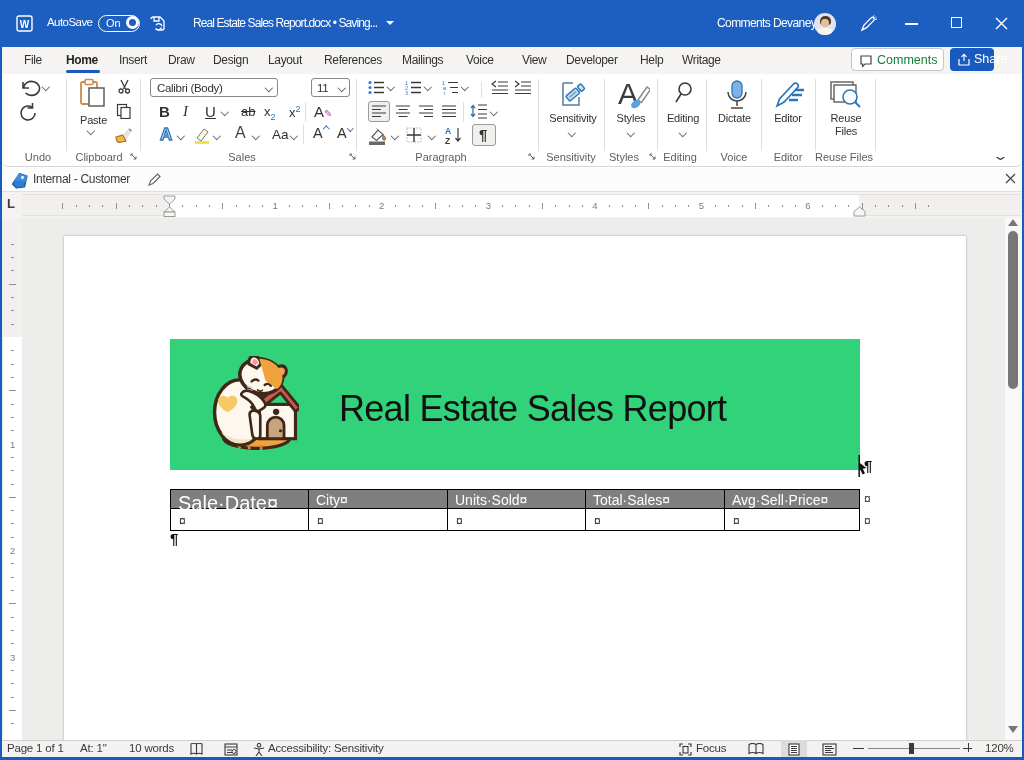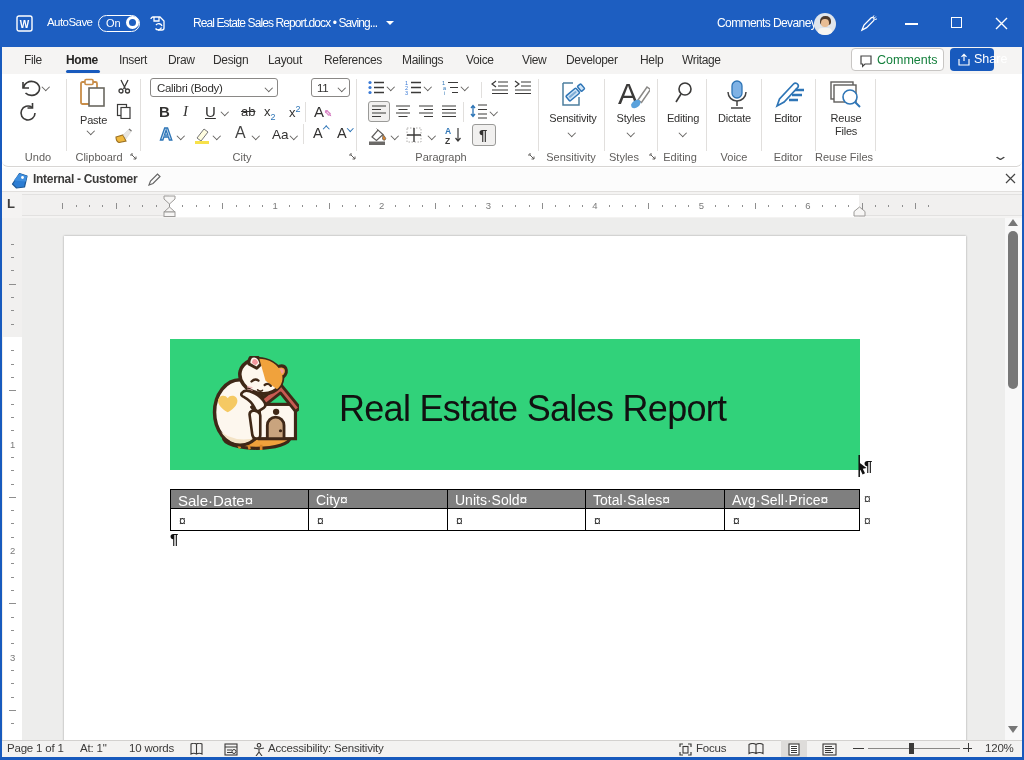--- a/index.html
+++ b/index.html
@@ -118,21 +118,21 @@
     <div class="gdiv" style="left:536px"></div>
     <div class="abs" style="left:479px;top:8px;width:1px;height:16px;background:#e1dfdd"></div>
     <div class="gdiv" style="left:602px"></div>
     <div class="gdiv" style="left:655px"></div>
     <div class="gdiv" style="left:704px"></div>
     <div class="gdiv" style="left:759px"></div>
     <div class="gdiv" style="left:813px"></div>
     <div class="gdiv" style="left:873px"></div>
     <div class="glabel" style="left:10px;width:52px">Undo</div>
     <div class="glabel" style="left:66px;width:62px">Clipboard</div>
-    <div class="glabel" style="left:140px;width:200px">City</div>
+    <div class="glabel" style="left:140px;width:200px">Sales</div>
     <div class="glabel" style="left:356px;width:166px">Paragraph</div>
     <div class="glabel" style="left:538px;width:62px">Sensitivity</div>
     <div class="glabel" style="left:600px;width:44px">Styles</div>
     <div class="glabel" style="left:653px;width:50px">Editing</div>
     <div class="glabel" style="left:706px;width:52px">Voice</div>
     <div class="glabel" style="left:760px;width:52px">Editor</div>
     <div class="glabel" style="left:810px;width:64px">Reuse Files</div>
     <svg class="abs" style="left:128px;top:79px" width="8" height="8" viewBox="0 0 8 8">
         <path d="M3 1 H1 v2 M2 2 l4 4 M6 3.5 V6 H3.5" fill="none" stroke="#605e5c" stroke-width="1"></path>
       </svg>
@@ -327,21 +327,21 @@
     <div class="abs" style="left:813px;top:38px;width:62px;text-align:center;font-size:11px;letter-spacing:-0.2px;color:#323130;line-height:13px">Reuse<br>Files</div>
     <div class="abs" style="left:993px;top:74px;font-size:13px;color:#444;transform:scaleX(1.6)">⌄</div>
   </div>
 
   <div id="sensbar">
     <svg class="abs" style="left:9px;top:4px" width="18" height="17" viewBox="0 0 18 17">
       <path d="M8.5 1.5 L16 4 l-2.5 11 -8 1 L1.5 12 z" fill="#2b7cd3" stroke="#1c5795" stroke-width="1.2" stroke-linejoin="round"></path>
       <path d="M8.5 1.5 L16 4 l-1.2 5.5 -12-1 z" fill="#3e8ede"></path>
       <circle cx="11.5" cy="5.5" r="1.4" fill="#fff"></circle>
     </svg>
-    <span class="abs" style="left:31px;top:4px;font-size:12px;letter-spacing:-0.3px;font-weight:bold;color:#3b3a39">Internal - Customer</span>
+    <span class="abs" style="left:31px;top:4px;font-size:12px;letter-spacing:-0.3px;font-weight:normal;color:#3b3a39">Internal - Customer</span>
     <svg class="abs" style="left:146px;top:5px" width="13" height="13" viewBox="0 0 13 13">
       <path d="M1 12 l1.5-4 7-7 2.5 2.5 -7 7 z" fill="none" stroke="#666" stroke-width="1.2"></path>
     </svg>
     <svg class="abs" style="left:1003px;top:5px" width="11" height="11" viewBox="0 0 11 11">
       <path d="M1 1 L10 10 M10 1 L1 10" stroke="#444" stroke-width="1.2"></path>
     </svg>
   </div>
 
   <div id="rulerrow">
     <div class="abs" style="left:5px;top:4px;font-size:13px;font-weight:bold;color:#3f3e3d">L</div>
@@ -517,21 +517,21 @@
 
       <div class="abs" style="left:800px;top:221px;font-size:15px;font-weight:bold;color:#111">¶</div>
       <svg class="abs" style="left:793px;top:219px" width="12" height="23" viewBox="0 0 12 23">
         <path d="M2.2 0 V22" stroke="#111" stroke-width="1.5"></path>
         <path d="M2.2 7.5 L9.5 13 l-3.7 0.7 2.2 4.6 -2.4 1.1 -2.2-4.6 -1.2 1.7 z" fill="#111"></path>
       </svg>
 
       <div id="table" class="abs" style="left:106px;top:253px">
           <div style="position:relative;width:691px">
             <div style="position:absolute;left:0;top:0;width:690px;height:20px;background:#7f7f7f;border:1px solid #000"></div>
-            <div style="position:absolute;left:8px;top:2.5px;font-size:15px;color:#fff;white-space:nowrap">Sale·Date¤</div>
+            <div style="position:absolute;left:8px;top:2.5px;font-size:20px;color:#fff;white-space:nowrap">Sale·Date¤</div>
             <div style="position:absolute;left:146px;top:2.5px;font-size:14px;color:#fff;white-space:nowrap">City¤</div>
             <div style="position:absolute;left:285px;top:2.5px;font-size:14px;color:#fff;white-space:nowrap">Units·Sold¤</div>
             <div style="position:absolute;left:423px;top:2.5px;font-size:14px;color:#fff;white-space:nowrap">Total·Sales¤</div>
             <div style="position:absolute;left:562px;top:2.5px;font-size:14px;color:#fff;white-space:nowrap">Avg·Sell·Price¤</div>
             <div style="position:absolute;left:0;top:20px;width:690px;height:22px;background:#fff;border:1px solid #000;border-top:none"></div>
             <div style="position:absolute;left:9px;top:25px;font-size:12px;color:#222">¤</div>
             <div style="position:absolute;left:147px;top:25px;font-size:12px;color:#222">¤</div>
             <div style="position:absolute;left:286px;top:25px;font-size:12px;color:#222">¤</div>
             <div style="position:absolute;left:424px;top:25px;font-size:12px;color:#222">¤</div>
             <div style="position:absolute;left:563px;top:25px;font-size:12px;color:#222">¤</div>

